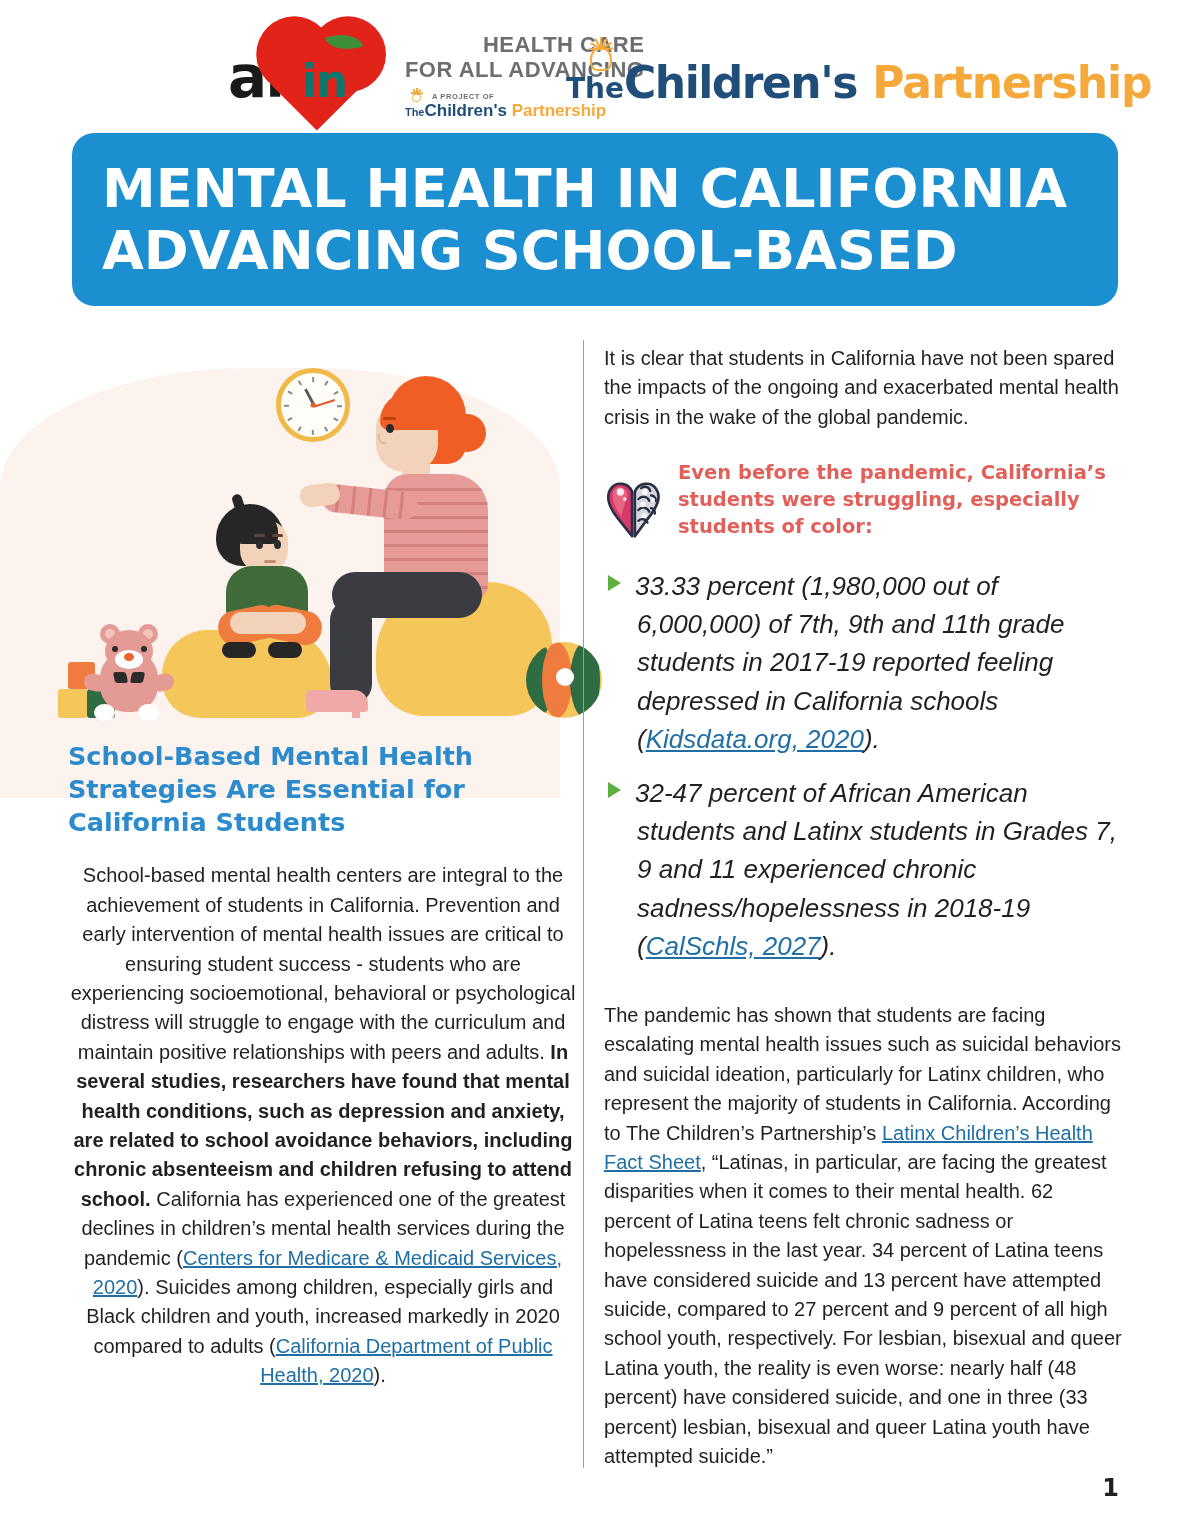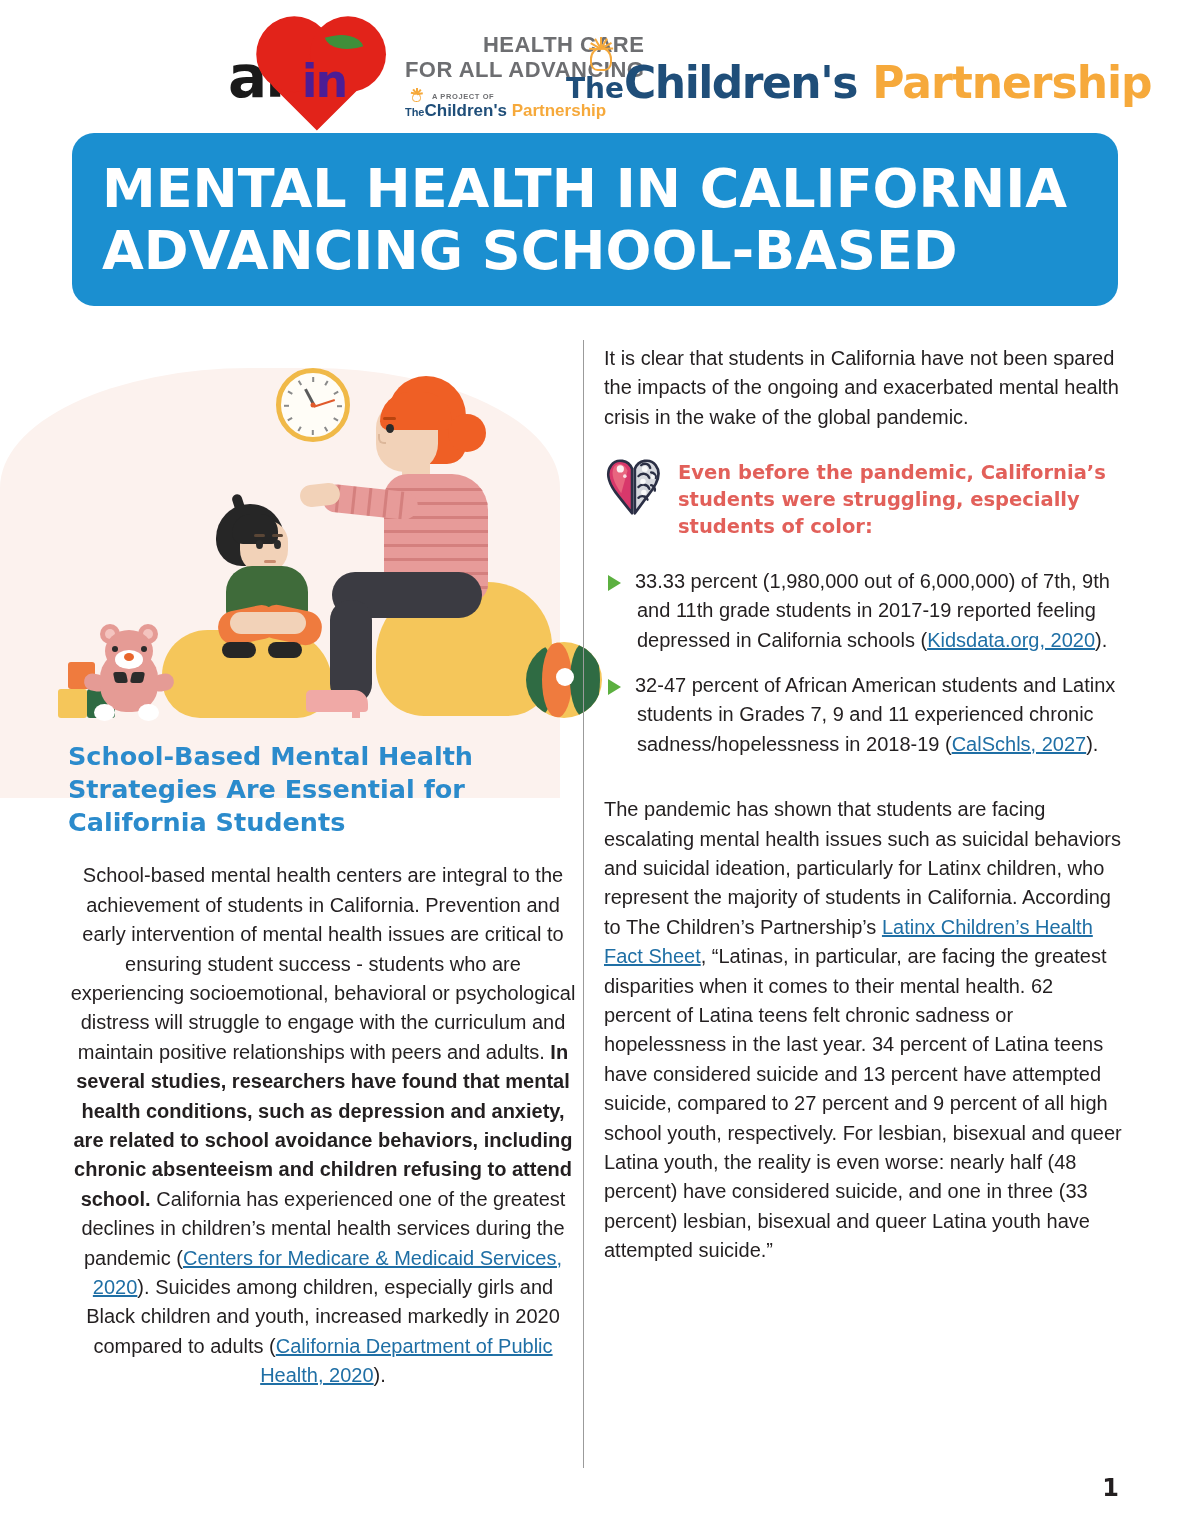--- a/index.html
+++ b/index.html
@@ -47,21 +47,21 @@
     position:absolute; left:52px; top:2px; width:34px; height:20px;
     background:#3f8f3a;
     border-radius:0 100% 0 100%;
     transform:rotate(-18deg);
     z-index:4;
   }
   .apple-heart .in-text {
     position:absolute; left:0; top:0; width:96px; height:90px;
     display:flex; align-items:center; justify-content:center;
     font-family:"DejaVu Sans", sans-serif;
-    font-weight:bold; font-size:46px; color:#4c1d95;
+    font-weight:bold; font-size:46px; color:#0f766e;
     letter-spacing:-2px; z-index:5; padding-top:12px; padding-left:2px;
   }
   .allin-tagline { margin-left:34px; margin-top:4px; }
   .tl1 {
     font-family:"Liberation Sans", sans-serif;
     font-weight:bold; font-size:22px; color:#6d6e71;
     letter-spacing:0.5px; line-height:1.12;text-align:right;
   }
   .tl-proj {
     display:flex; align-items:flex-end; gap:5px; margin-top:2px;
@@ -378,36 +378,36 @@
   }
   .body-text b { font-weight:bold; }
   .lnk { color:#1f6fa5; text-decoration:underline; }
 
   
   .col-right {
     position:absolute; left:604px; top:344px; width:518px; z-index:2;
   }
   .intro-para { font-size:20px; line-height:1.47; margin-bottom:24px; }
 
-  .callout { display:flex; align-items:flex-start; gap:16px; margin-bottom:26px; }
+  .callout { display:flex; align-items:flex-end; gap:16px; margin-bottom:26px; }
   .hb-icon { flex:0 0 auto; width:58px; height:62px; position:relative; }
   .callout-text {
     font-family:"DejaVu Sans", sans-serif;
     font-weight:bold; font-size:19.5px; line-height:1.38; color:#e2605a;
     padding-top:4px;
   }
 
   .bullets { margin-top:4px; }
   .bullet { display:flex; align-items:flex-start; margin-bottom:16px; }
   .arrow {
     flex:0 0 auto; width:0; height:0; margin:8px 16px 0 4px;
     border-top:8px solid transparent; border-bottom:8px solid transparent;
     border-left:13px solid #5cb040;
   }
-  .bullet-body { font-size:20px; line-height:1.47; text-indent:-2px; }
+  .bullet-body { font-size:26px; line-height:1.47; text-indent:-2px;font-style:italic; }
 
   .closing-para { font-size:20px; line-height:1.47; margin-top:36px; }
 
   
   .page-num {
     position:absolute; right:68px; bottom:34px;
     font-family:"DejaVu Sans", sans-serif;
     font-size:24px; font-weight:bold; color:#231f20;
   }
 </style>

